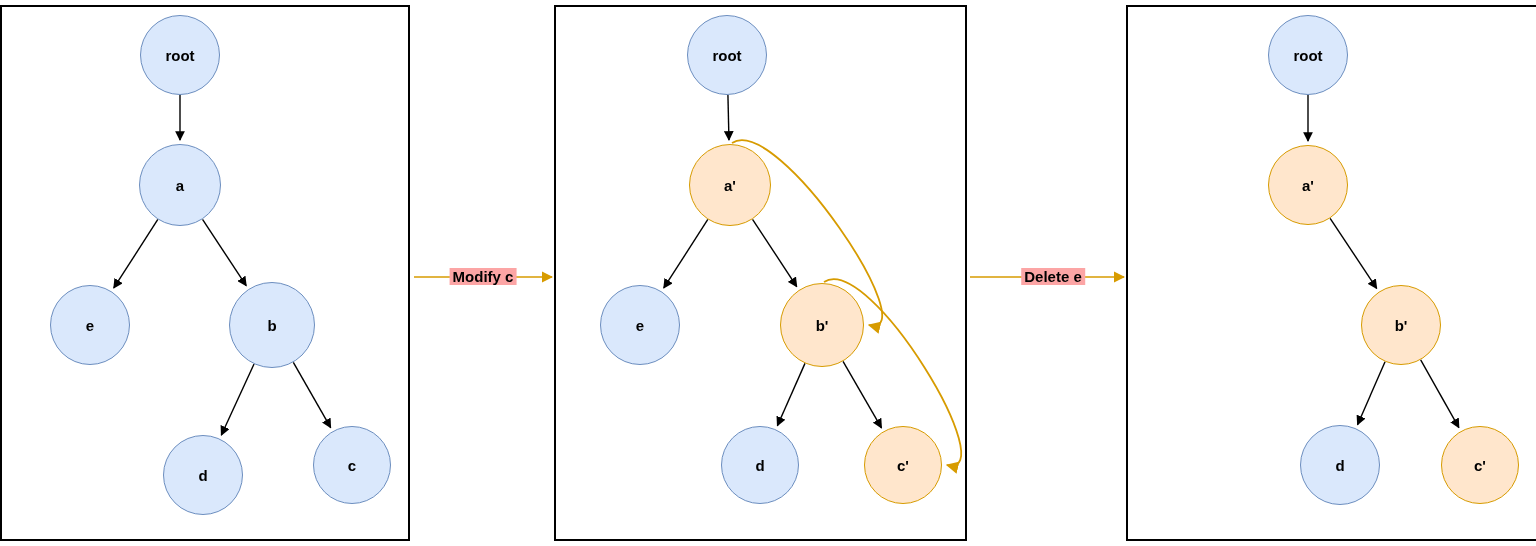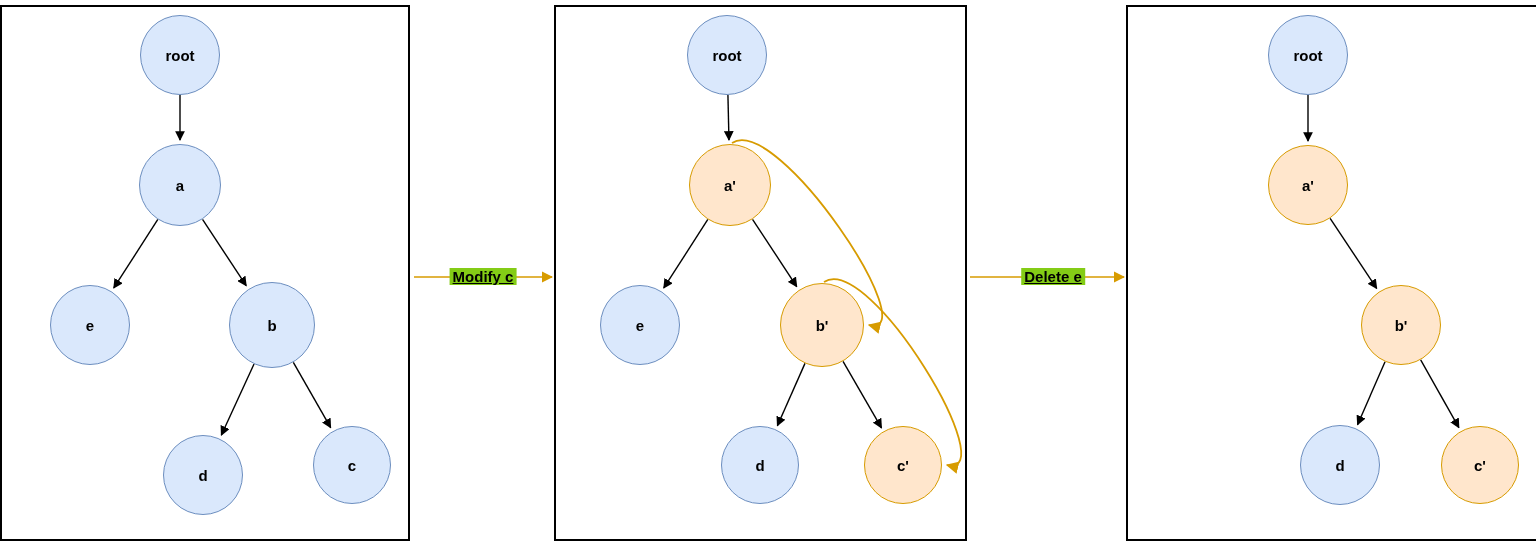--- a/index.html
+++ b/index.html
@@ -60,23 +60,22 @@
     border: 1.6px solid #d79b00;
   }
 
   .transition-label {
     position: absolute;
     font-weight: bold;
     font-size: 15px;
     color: #000000;
     white-space: nowrap;
     user-select: none;
-    background: #84cc16;
+    background: #fca5a5;
     padding: 0 3px;
-    text-decoration: underline;
   }
 </style>
 </head>
 <body>
 
 <div id="stage">
 
   <div class="panel" id="panel-1"></div>
   <div class="panel" id="panel-2"></div>
   <div class="panel" id="panel-3"></div>

